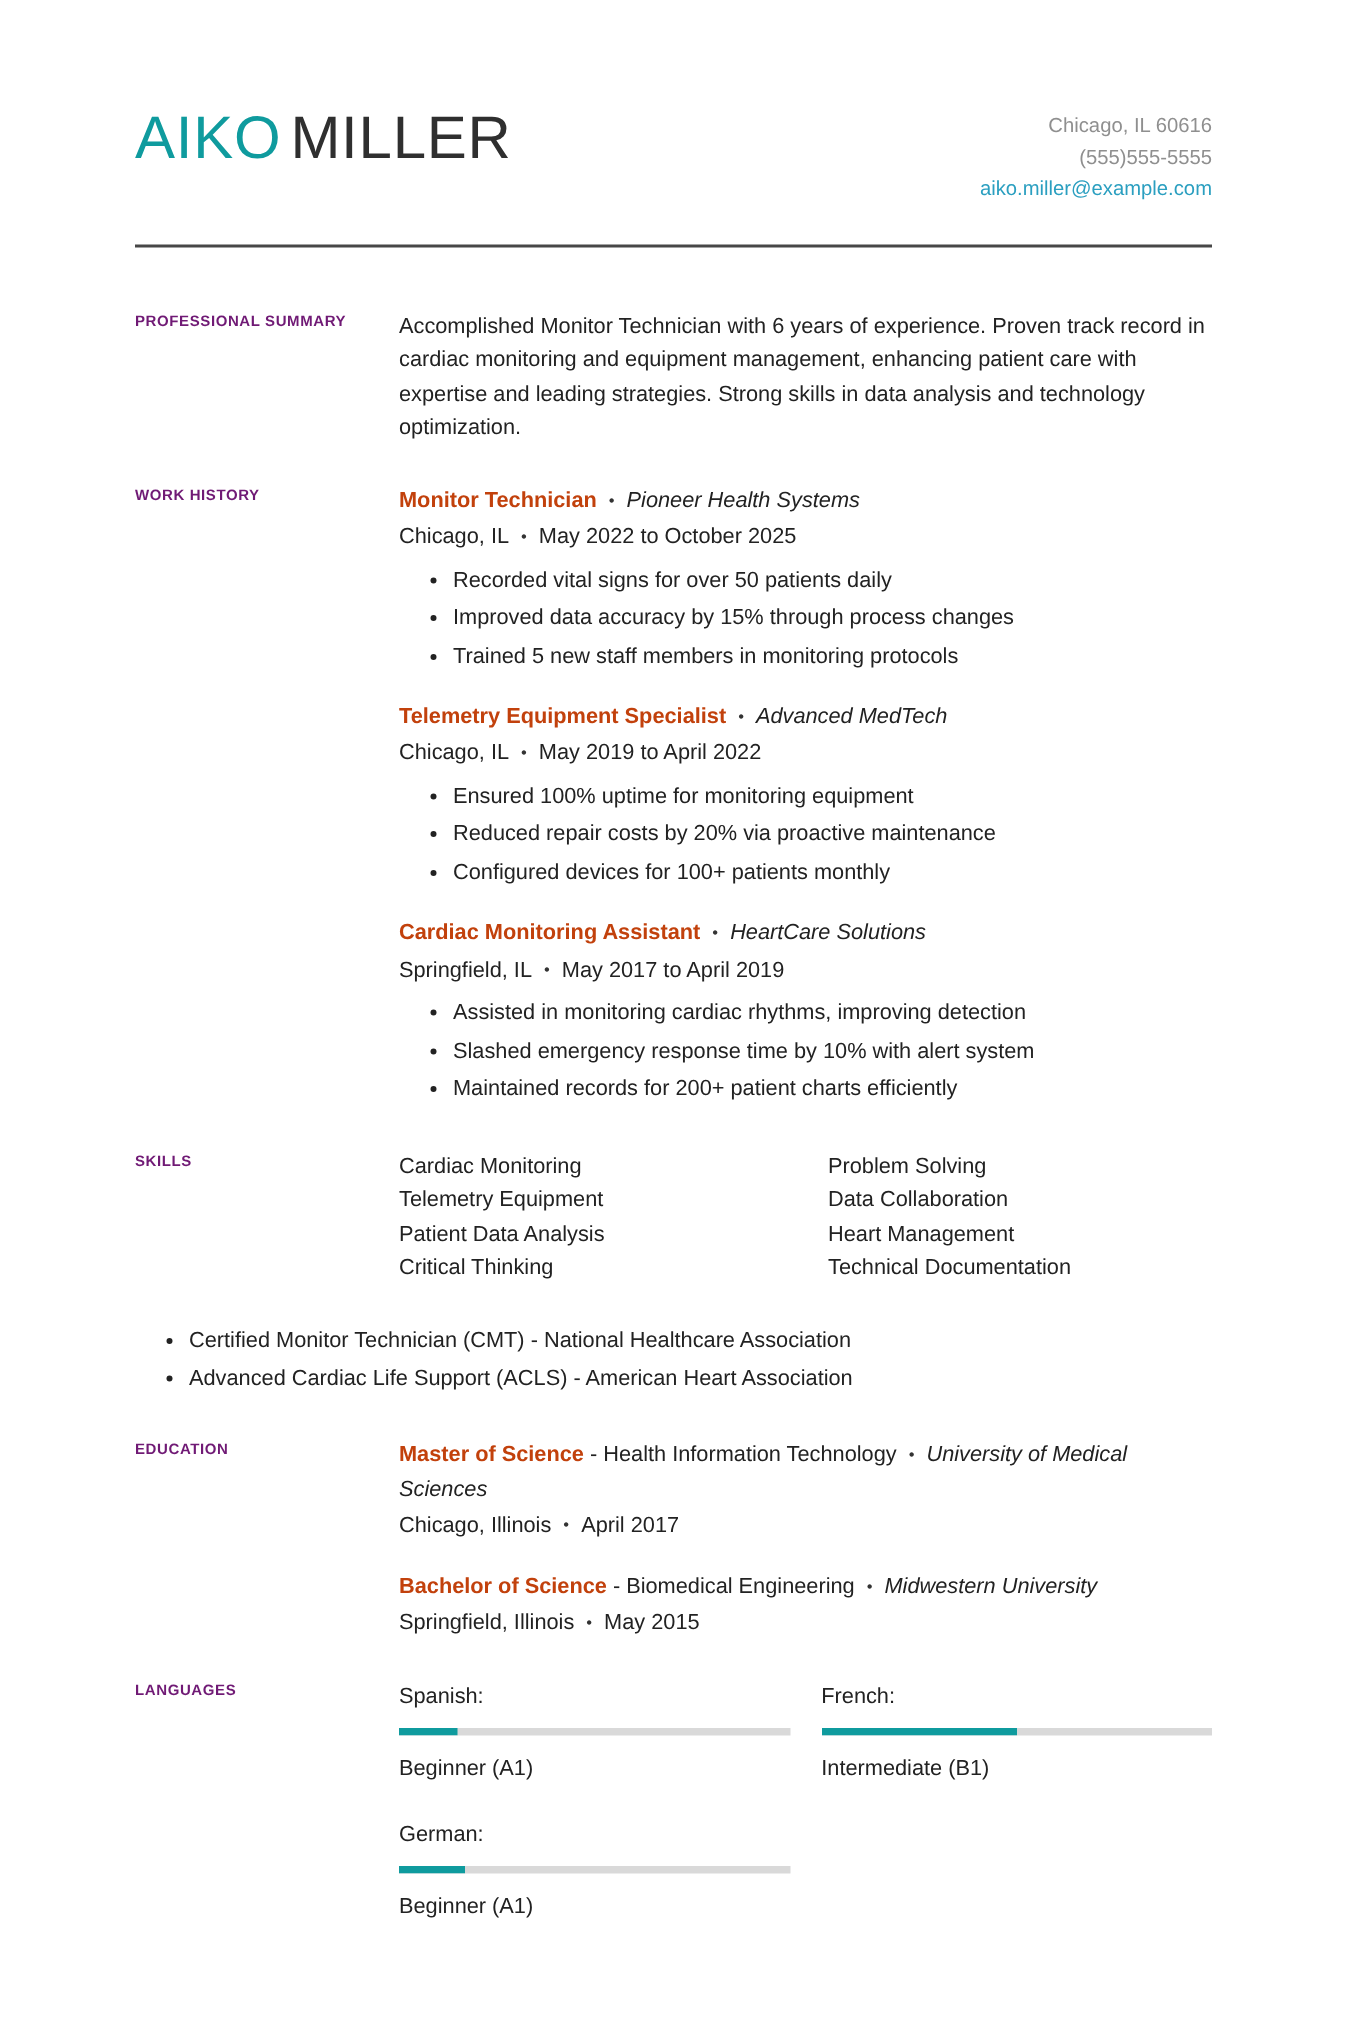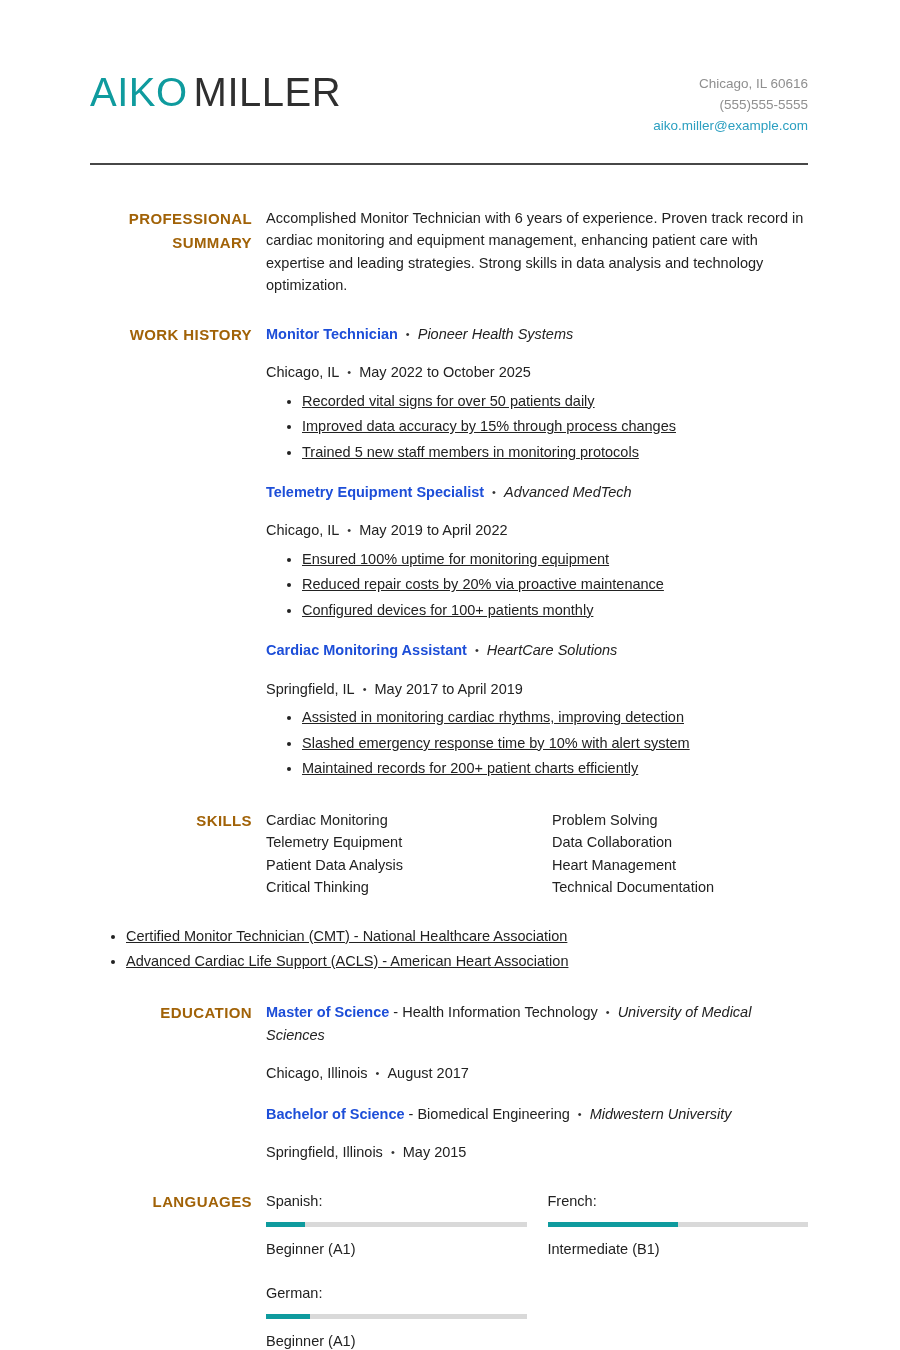--- a/index.html
+++ b/index.html
@@ -47,39 +47,38 @@
     border: none;
     border-top: 2px solid #474747;
     margin: 26px 0 42px 0;
   }
   
   .section { display: flex; margin-bottom: 26px; }
   .section-label {
     flex: 0 0 176px;
     width: 176px;
     padding-right: 14px;
-    color: #a16207;
+    color: #701a75;
     font-weight: bold;
-    font-size: 15px;
+    font-size: 10px;
     letter-spacing: 0.4px;
     line-height: 1.6;
     text-transform: uppercase;
-    text-align: right;
   }
   .section-content { flex: 1; font-size: 14.5px; line-height: 1.55; color: #222; }
   .summary { margin: 0; }
   
   .job, .degree { margin-bottom: 18px; }
   .job:last-child, .degree:last-child { margin-bottom: 0; }
-  .bold { font-weight: bold; color: #1d4ed8; }
+  .bold { font-weight: bold; color: #c2410c; }
   .italic { font-style: italic; text-align: right; }
   .dot-sep { margin: 0 8px; font-size: 11px; position: relative; top: -1px; color: #333; }
   .dash-sep { margin: 0 4px; }
-  .line2 { margin-top: 16px; }
-  ul.bullets { list-style: disc; margin: 6px 0 0 0; padding-left: 36px; text-decoration: underline; }
+  .line2 { margin-top: 2px; }
+  ul.bullets { list-style: disc; margin: 6px 0 0 0; padding-left: 36px; }
   ul.bullets li { margin-bottom: 3px; }
   ul.bullets.certs { margin-top: 0; }
   
   .two-col { display: grid; grid-template-columns: 1fr 1fr; column-gap: 30px; }
   .skill-line { line-height: 1.55; }
   
   .lang-grid { display: grid; grid-template-columns: 1fr 1fr; column-gap: 26px; row-gap: 18px; gap: 21px; }
   .lang-name { margin-bottom: 10px; }
   .lang-bar {
     height: 5px;
@@ -195,21 +194,21 @@
 
   <section class="section">
     <div class="section-label">EDUCATION</div>
     <div class="section-content">
 
       <div class="degree">
         <div>
           <span class="bold">Master of Science</span><span class="dash-sep">-</span><span>Health Information Technology</span><span class="dot-sep">•</span><span class="italic">University of Medical Sciences</span>
         </div>
         <div class="line2">
-          <span>Chicago, Illinois</span><span class="dot-sep">•</span><span>August 2017</span>
+          <span>Chicago, Illinois</span><span class="dot-sep">•</span><span>April 2017</span>
         </div>
       </div>
 
       <div class="degree">
         <div>
           <span class="bold">Bachelor of Science</span><span class="dash-sep">-</span><span>Biomedical Engineering</span><span class="dot-sep">•</span><span class="italic">Midwestern University</span>
         </div>
         <div class="line2">
           <span>Springfield, Illinois</span><span class="dot-sep">•</span><span>May 2015</span>
         </div>

